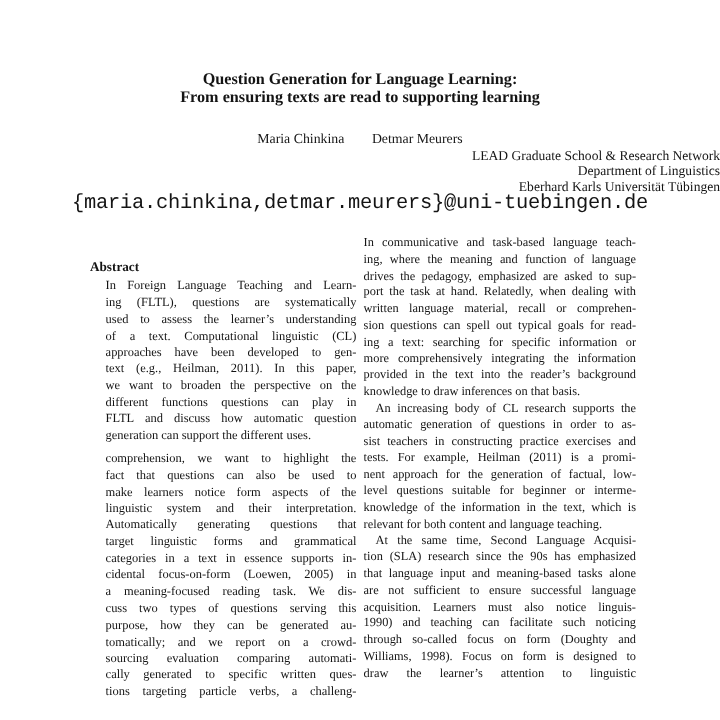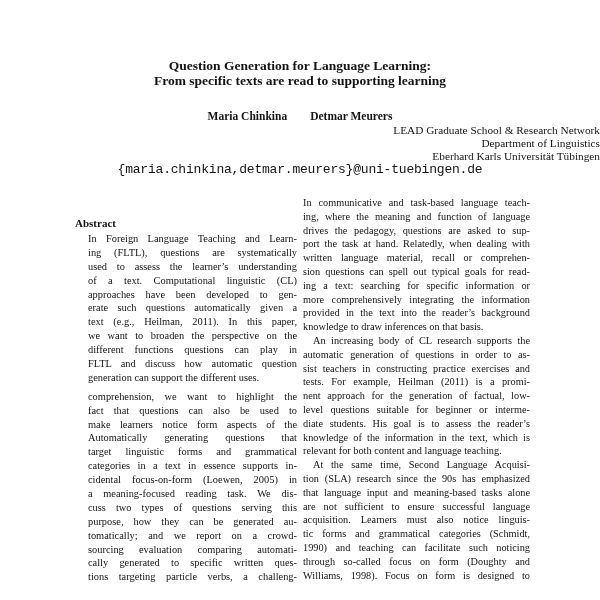--- a/index.html
+++ b/index.html
@@ -34,41 +34,41 @@
   }
   .title-block .tline { display: block; }
   .authors-row {
     position: absolute;
     top: 109px;
     left: 0;
     width: 600px;
     display: flex;
     justify-content: center;
     gap: 23px;
-    font-weight: bold;
+    font-weight: normal;
     font-size: 11.5px;
     line-height: 14px;
   }
   .affil-block {
     position: absolute;
     top: 124px;
     left: 0;
     width: 600px;
     text-align: right;
     font-size: 11.3px;
     line-height: 13px;
   }
   .email-line {
     position: absolute;
     top: 162px;
     left: 0;
     width: 600px;
     text-align: center;
     font-family: "Liberation Mono", monospace;
-    font-size: 13px;
+    font-size: 17px;
     line-height: 15px;
     letter-spacing: -0.2px;
   }
   
   .abstract-heading {
     position: absolute;
     top: 216px;
     left: 88px;
     width: 209px;
     margin: 0;
@@ -110,21 +110,21 @@
   .line.last { text-align-last: left; }
   .line.first-indent { text-indent: 10px; }
 </style>
 </head>
 <body>
 
 <div class="page">
 
   <h1 class="title-block">
     <span class="tline">Question Generation for Language Learning:</span>
-    <span class="tline">From specific texts are read to supporting learning</span>
+    <span class="tline">From ensuring texts are read to supporting learning</span>
   </h1>
 
   <div class="authors-row">
     <span>Maria Chinkina</span>
     <span>Detmar Meurers</span>
   </div>
 
   <div class="affil-block">
       <div class="affil-line">LEAD Graduate School &amp; Research Network</div>
       <div class="affil-line">Department of Linguistics</div>
@@ -135,76 +135,74 @@
 
   <h2 class="abstract-heading">Abstract</h2>
 
   <section class="col col-left">
       <div class="para">
         <div class="line">In Foreign Language Teaching and Learn-</div>
         <div class="line">ing (FLTL), questions are systematically</div>
         <div class="line">used to assess the learner’s understanding</div>
         <div class="line">of a text. Computational linguistic (CL)</div>
         <div class="line">approaches have been developed to gen-</div>
-        <div class="line">erate such questions automatically given a</div>
         <div class="line">text (e.g., Heilman, 2011). In this paper,</div>
         <div class="line">we want to broaden the perspective on the</div>
         <div class="line">different functions questions can play in</div>
         <div class="line">FLTL and discuss how automatic question</div>
         <div class="line last">generation can support the different uses.</div>
       </div>
       <div class="para gap">
         <div class="line">comprehension, we want to highlight the</div>
         <div class="line">fact that questions can also be used to</div>
         <div class="line">make learners notice form aspects of the</div>
+        <div class="line">linguistic system and their interpretation.</div>
         <div class="line">Automatically generating questions that</div>
         <div class="line">target linguistic forms and grammatical</div>
         <div class="line">categories in a text in essence supports in-</div>
         <div class="line">cidental focus-on-form (Loewen, 2005) in</div>
         <div class="line">a meaning-focused reading task. We dis-</div>
         <div class="line">cuss two types of questions serving this</div>
         <div class="line">purpose, how they can be generated au-</div>
         <div class="line">tomatically; and we report on a crowd-</div>
         <div class="line">sourcing evaluation comparing automati-</div>
         <div class="line">cally generated to specific written ques-</div>
         <div class="line">tions targeting particle verbs, a challeng-</div>
       </div>
     </section>
 
   <section class="col col-right">
       <div class="para">
         <div class="line">In communicative and task-based language teach-</div>
         <div class="line">ing, where the meaning and function of language</div>
-        <div class="line">drives the pedagogy, questions are asked to sup-</div>
+        <div class="line">drives the pedagogy, emphasized are asked to sup-</div>
         <div class="line">port the task at hand. Relatedly, when dealing with</div>
         <div class="line">written language material, recall or comprehen-</div>
         <div class="line">sion questions can spell out typical goals for read-</div>
         <div class="line">ing a text: searching for specific information or</div>
         <div class="line">more comprehensively integrating the information</div>
         <div class="line">provided in the text into the reader’s background</div>
         <div class="line last">knowledge to draw inferences on that basis.</div>
       </div>
       <div class="para">
         <div class="line first-indent">An increasing body of CL research supports the</div>
         <div class="line">automatic generation of questions in order to as-</div>
         <div class="line">sist teachers in constructing practice exercises and</div>
         <div class="line">tests. For example, Heilman (2011) is a promi-</div>
         <div class="line">nent approach for the generation of factual, low-</div>
         <div class="line">level questions suitable for beginner or interme-</div>
-        <div class="line">diate students. His goal is to assess the reader’s</div>
         <div class="line">knowledge of the information in the text, which is</div>
         <div class="line last">relevant for both content and language teaching.</div>
       </div>
       <div class="para">
         <div class="line first-indent">At the same time, Second Language Acquisi-</div>
         <div class="line">tion (SLA) research since the 90s has emphasized</div>
         <div class="line">that language input and meaning-based tasks alone</div>
         <div class="line">are not sufficient to ensure successful language</div>
         <div class="line">acquisition. Learners must also notice linguis-</div>
-        <div class="line">tic forms and grammatical categories (Schmidt,</div>
         <div class="line">1990) and teaching can facilitate such noticing</div>
         <div class="line">through so-called focus on form (Doughty and</div>
         <div class="line">Williams, 1998). Focus on form is designed to</div>
         <div class="line">draw the learner’s attention to linguistic</div>
       </div>
     </section>
 
 </div>
 
 </body></html>

